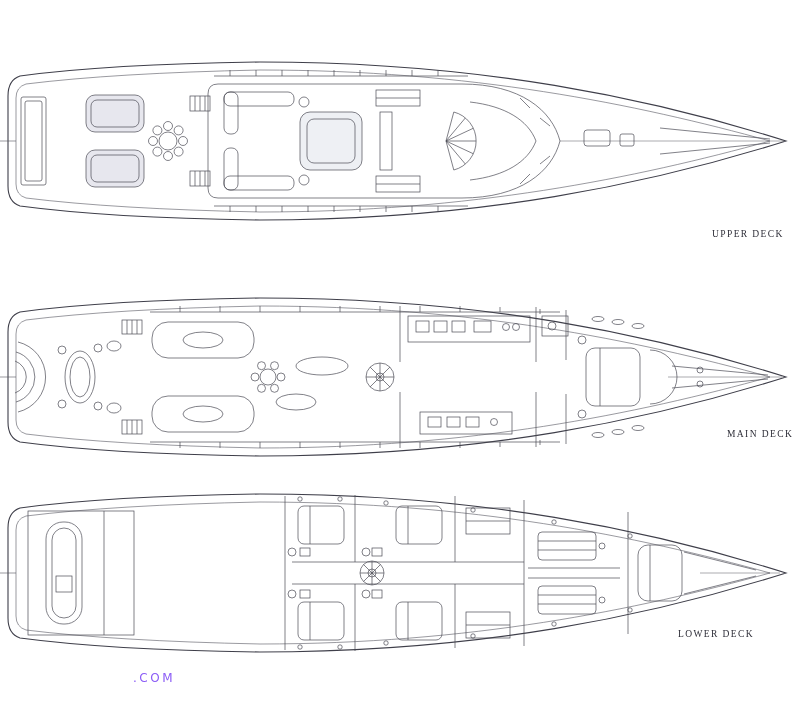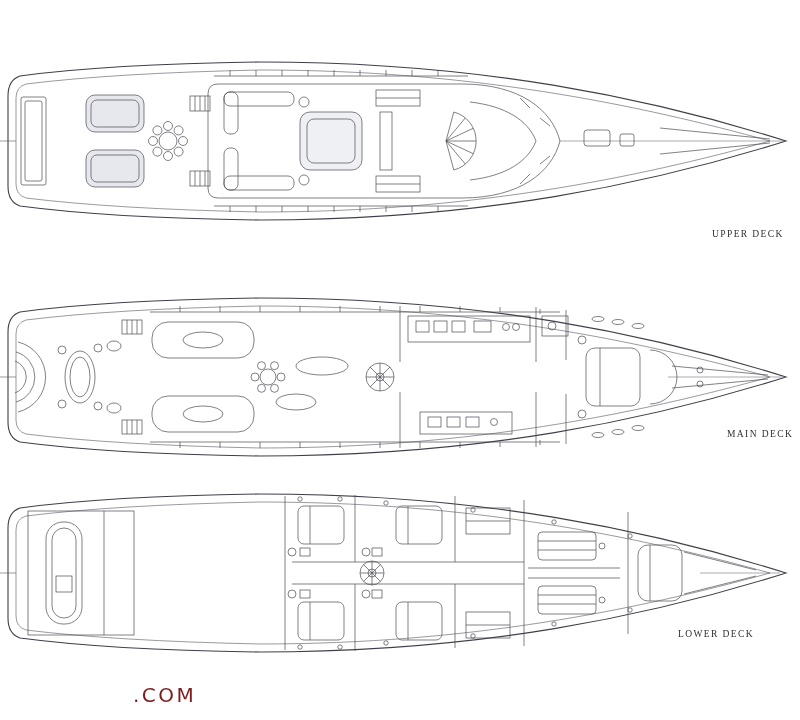--- a/index.html
+++ b/index.html
@@ -18,24 +18,23 @@
     color:#2e2e38;
     white-space:nowrap;
   }
   #label-upper { left:712px; top:229px; }
   #label-main  { left:727px; top:429px; }
   #label-lower { left:678px; top:629px; }
   .watermark {
     position:absolute;
     left:133px; top:671px;
     font-family:"DejaVu Sans", sans-serif;
-    font-size:20px;
+    font-size:12px;
     letter-spacing:2.5px;
-    color:#7f1d1d;
-    margin-top:12px;
+    color:#8b5cf6;
   }
 </style>
 </head>
 <body>
 
 <div class="sheet">
 
   <svg id="svg-upper" class="deck-svg" width="800" height="190" viewBox="0 0 800 190">
     <g stroke="#3f3f4a" stroke-width="1.1" fill="none">
       <path d="M 20,30 Q 110,18 260,16 C 480,16 650,52 786,95 C 650,138 480,174 260,174 Q 110,172 20,160 Q 8,156 8,140 L 8,50 Q 8,34 20,30 Z"></path>

